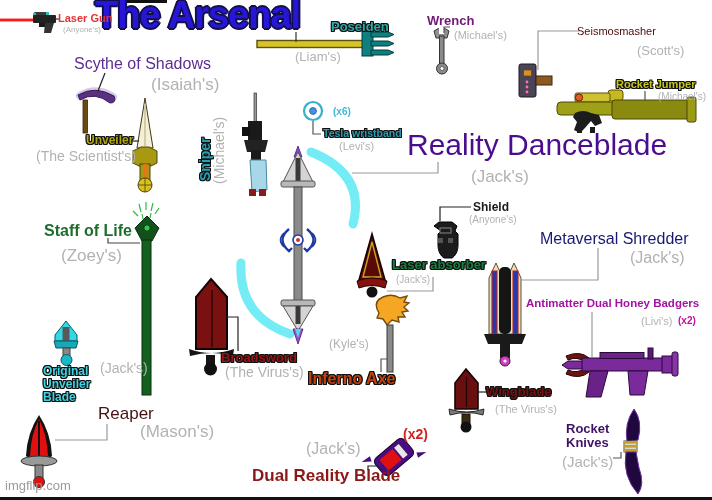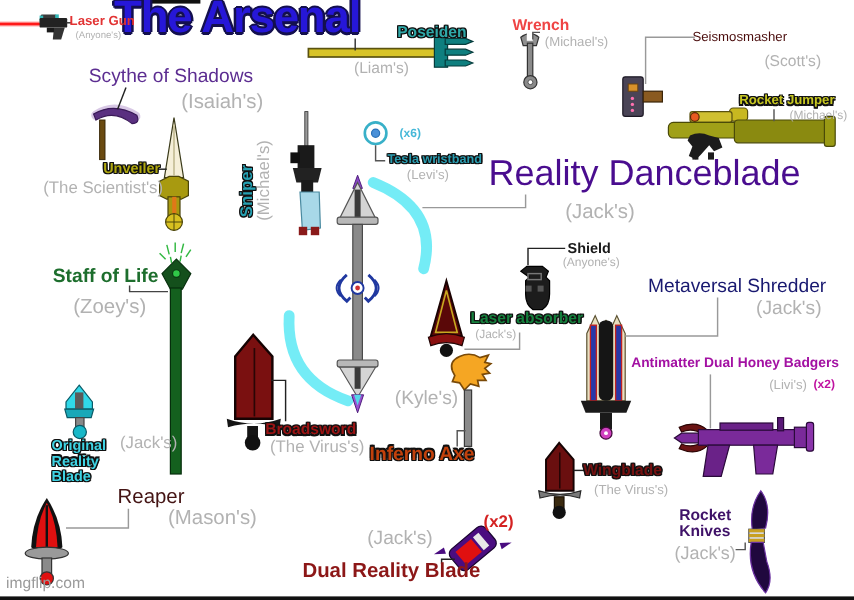--- a/index.html
+++ b/index.html
@@ -11,21 +11,21 @@
       -1px -1px 0 #111,1px -1px 0 #111,-1px 1px 0 #111,1px 1px 0 #111;}
   svg.layer{position:absolute;left:0;top:0;z-index:1;}
 
   .t-title{left:95px;top:-6px;font-size:38px;font-weight:bold;color:#2617d8;letter-spacing:-1px;
      text-shadow:-2px 0 0 #14104e,2px 0 0 #14104e,0 -2px 0 #14104e,0 2px 0 #14104e,
      -1px -1px 0 #14104e,1px -1px 0 #14104e,-1px 1px 0 #14104e,1px 1px 0 #14104e;}
   .t-laser-gun{left:58px;top:12px;font-size:11px;font-weight:bold;color:#e23333;}
   .t-laser-gun-owner{left:63px;top:25px;font-size:8px;}
   .t-poseiden{left:295px;top:19px;font-size:13px;font-weight:bold;color:#2fa8a8;margin-left:36px;}
   .t-poseiden-owner{left:295px;top:49px;font-size:13px;}
-  .t-wrench{left:427px;top:13px;font-size:13px;font-weight:600;color:#ef4444;}
+  .t-wrench{left:427px;top:13px;font-size:13px;font-weight:600;color:#701a75;}
   .t-wrench-owner{left:454px;top:29px;font-size:11px;}
   .t-seismo{left:577px;top:25px;font-size:11px;font-weight:normal;color:#4a0c0c;}
   .t-seismo-owner{left:637px;top:43px;font-size:13px;}
   .t-rocketjumper{left:616px;top:78px;font-size:11px;font-weight:bold;color:#c6c622;}
   .t-rocketjumper-owner{left:658px;top:91px;font-size:10px;}
   .t-scythe{left:74px;top:55px;font-size:16px;color:#5c2d91;}
   .t-scythe-owner{left:151px;top:75px;font-size:17px;text-align:right;}
   .t-unveiler{left:86px;top:133px;font-size:12px;font-weight:bold;color:#b0a810;}
   .t-unveiler-owner{left:36px;top:148px;font-size:14px;}
   .t-sniper{left:197px;top:181px;font-size:14px;font-weight:bold;color:#25a0b2;
@@ -42,21 +42,21 @@
   .t-staff-owner{left:61px;top:246px;font-size:17px;}
   .t-absorber{left:392px;top:257px;font-size:13px;font-weight:bold;color:#15803d;}
   .t-absorber-owner{left:396px;top:274px;font-size:10px;}
   .t-metaversal{left:540px;top:230px;font-size:16px;color:#191970;}
   .t-metaversal-owner{left:630px;top:249px;font-size:16px;}
   .t-antimatter{left:526px;top:297px;font-size:11.5px;font-weight:bold;color:#a311a3;}
   .t-antimatter-owner{left:641px;top:315px;font-size:11px;}
   .t-antimatter-count{left:678px;top:315px;font-size:10px;font-weight:bold;color:#c011a0;}
   .t-broadsword{left:221px;top:350px;font-size:13px;font-weight:bold;color:#9c1414;}
   .t-broadsword-owner{left:225px;top:364px;font-size:14px;}
-  .t-kyle{left:329px;top:324px;font-size:16px;}
+  .t-kyle{left:329px;top:337px;font-size:12px;}
   .t-inferno{left:308px;top:370px;font-size:16px;font-weight:bold;color:#c2410c;}
   .t-wingblade{left:486px;top:384px;font-size:13px;font-weight:bold;color:#751111;}
   .t-wingblade-owner{left:495px;top:403px;font-size:11px;}
   .t-orb{left:43px;top:365px;font-size:12px;font-weight:bold;color:#3fd4e4;width:54px;
          line-height:13px;white-space:normal !important;}
   .t-orb-owner{left:100px;top:360px;font-size:14px;}
   .t-reaper{left:98px;top:404px;font-size:17px;color:#441414;}
   .t-reaper-owner{left:140px;top:422px;font-size:17px;}
   .t-dual-count{left:403px;top:426px;font-size:14px;font-weight:bold;color:#d42222;}
   .t-dual-owner{left:306px;top:440px;font-size:16px;}
@@ -362,21 +362,21 @@
 
   <div class="abs t-broadsword ol">Broadsword</div>
   <div class="abs t-broadsword-owner owner">(The Virus's)</div>
 
   <div class="abs t-kyle owner">(Kyle's)</div>
   <div class="abs t-inferno ol">Inferno Axe</div>
 
   <div class="abs t-wingblade ol">Wingblade</div>
   <div class="abs t-wingblade-owner owner">(The Virus's)</div>
 
-  <div class="abs t-orb ol">Original Reality Blade</div>
+  <div class="abs t-orb ol">Original Unveiler Blade</div>
   <div class="abs t-orb-owner owner">(Jack's)</div>
 
   <div class="abs t-reaper">Reaper</div>
   <div class="abs t-reaper-owner owner">(Mason's)</div>
 
   <div class="abs t-dual-count">(x2)</div>
   <div class="abs t-dual-owner owner">(Jack's)</div>
   <div class="abs t-dual">Dual Reality Blade</div>
 
   <div class="abs t-rocketknives">Rocket Knives</div>

